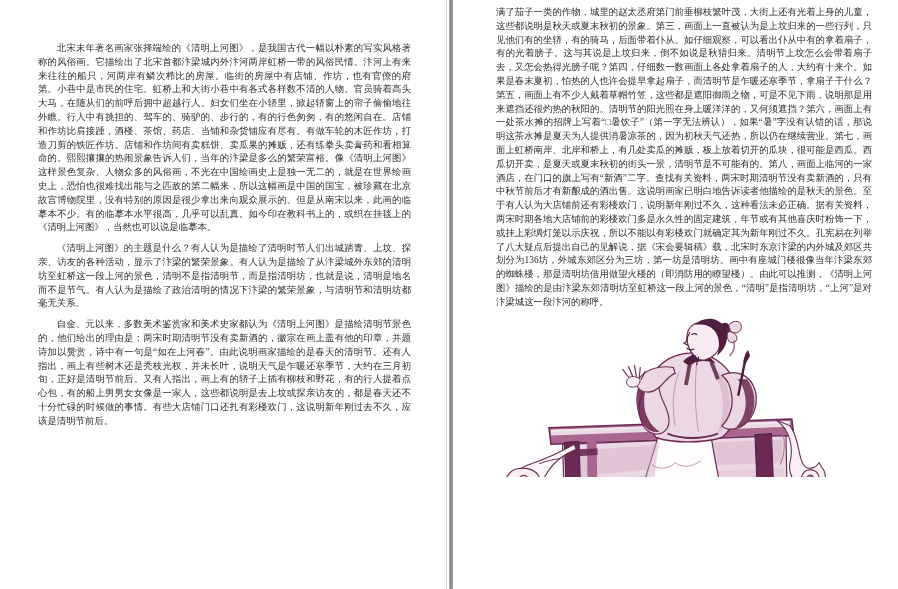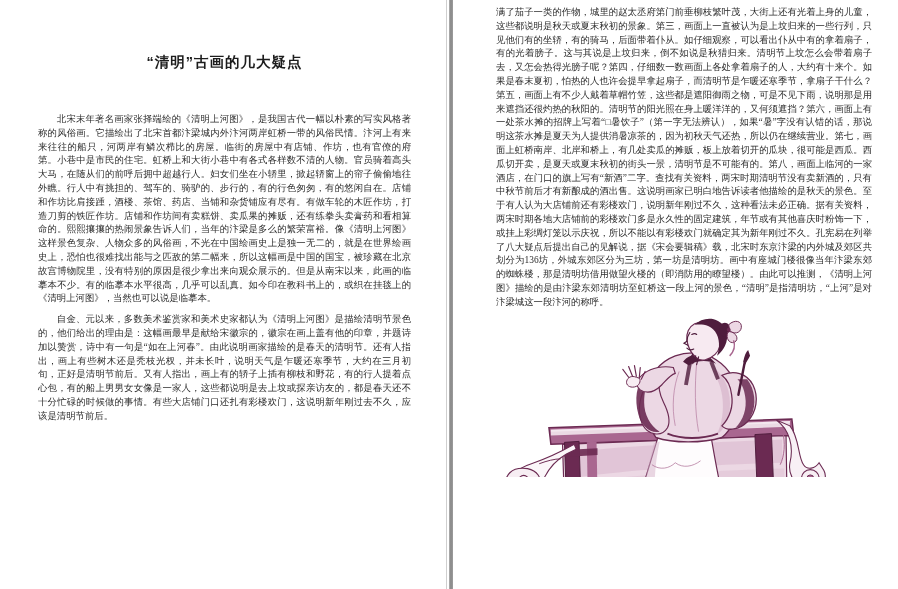--- a/index.html
+++ b/index.html
@@ -29,24 +29,24 @@
   p.noindent { text-indent:0; }
   .figure { margin:5px 0 4px; height:206px; }
   .figure svg { display:block; width:100%; height:100%; }
 </style>
 </head>
 <body>
 
 <div class="edge-mark"></div>
 
 <div class="page page-left">
-  <h1 class="title">“清明”古画的几大疑点</h1>
   <div class="body-text">
     <p>北宋末年著名画家张择端绘的《清明上河图》，是我国古代一幅以朴素的写实风格著称的风俗画。它描绘出了北宋首都汴梁城内外汴河两岸虹桥一带的风俗民情。汴河上有来来往往的船只，河两岸有鳞次栉比的房屋。临街的房屋中有店铺、作坊，也有官僚的府第。小巷中是市民的住宅。虹桥上和大街小巷中有各式各样数不清的人物。官员骑着高头大马，在随从们的前呼后拥中超越行人。妇女们坐在小轿里，掀起轿窗上的帘子偷偷地往外瞧。行人中有挑担的、驾车的、骑驴的、步行的，有的行色匆匆，有的悠闲自在。店铺和作坊比肩接踵，酒楼、茶馆、药店、当铺和杂货铺应有尽有。有做车轮的木匠作坊，打造刀剪的铁匠作坊。店铺和作坊间有卖糕饼、卖瓜果的摊贩，还有练拳头卖膏药和看相算命的。熙熙攘攘的热闹景象告诉人们，当年的汴梁是多么的繁荣富裕。像《清明上河图》这样景色复杂、人物众多的风俗画，不光在中国绘画史上是独一无二的，就是在世界绘画史上，恐怕也很难找出能与之匹敌的第二幅来，所以这幅画是中国的国宝，被珍藏在北京故宫博物院里，没有特别的原因是很少拿出来向观众展示的。但是从南宋以来，此画的临摹本不少。有的临摹本水平很高，几乎可以乱真。如今印在教科书上的，或织在挂毯上的《清明上河图》，当然也可以说是临摹本。</p>
-    <p>自金、元以来，多数美术鉴赏家和美术史家都认为《清明上河图》是描绘清明节景色的，他们给出的理由是：这幅画最早是献给宋徽宗的，徽宗在画上盖有他的印章，并题诗加以赞赏，诗中有一句是“如在上河春”。由此说明画家描绘的是春天的清明节。还有人指出，画上有些树木还是秃枝光杈，并未长叶，说明天气是乍暖还寒季节，大约在三月初旬，正好是清明节前后。又有人指出，画上有的轿子上插有柳枝和野花，有的行人提着点心包，有的船上男男女女像是一家人，这些都说明是去上坟或探亲访友的，都是春天还不十分忙碌的时候做的事情。有些大店铺门口还扎有彩楼欢门，这说明新年刚过去不久，应该是清明节前后。</p>
+    <p>《清明上河图》的主题是什么？有人认为是描绘了清明时节人们出城踏青、上坟、探亲、访友的各种活动，显示了汴梁的繁荣景象。有人认为是描绘了从汴梁城外东郊的清明坊至虹桥这一段上河的景色，清明不是指清明节，而是指清明坊，也就是说，清明是地名而不是节气。有人认为是描绘了政治清明的情况下汴梁的繁荣景象，与清明节和清明坊都毫无关系。</p>
+    <p>自金、元以来，多数美术鉴赏家和美术史家都认为《清明上河图》是描绘清明节景色的，他们给出的理由是：两宋时期清明节没有卖新酒的，徽宗在画上盖有他的印章，并题诗加以赞赏，诗中有一句是“如在上河春”。由此说明画家描绘的是春天的清明节。还有人指出，画上有些树木还是秃枝光杈，并未长叶，说明天气是乍暖还寒季节，大约在三月初旬，正好是清明节前后。又有人指出，画上有的轿子上插有柳枝和野花，有的行人提着点心包，有的船上男男女女像是一家人，这些都说明是去上坟或探亲访友的，都是春天还不十分忙碌的时候做的事情。有些大店铺门口还扎有彩楼欢门，这说明新年刚过去不久，应该是清明节前后。</p>
   </div>
 </div>
 
 <div class="gutter-line"></div>
 <div class="gutter-bar"></div>
 
 <div class="page page-right">
   <p class="noindent">满了茄子一类的作物，城里的赵太丞府第门前垂柳枝繁叶茂，大街上还有光着上身的儿童，这些都说明是秋天或夏末秋初的景象。第三，画面上一直被认为是上坟归来的一些行列，只见他们有的坐轿，有的骑马，后面带着仆从。如仔细观察，可以看出仆从中有的拿着扇子，有的光着膀子。这与其说是上坟归来，倒不如说是秋猎归来。清明节上坟怎么会带着扇子去，又怎会热得光膀子呢？第四，仔细数一数画面上各处拿着扇子的人，大约有十来个。如果是春末夏初，怕热的人也许会提早拿起扇子，而清明节是乍暖还寒季节，拿扇子干什么？第五，画面上有不少人戴着草帽竹笠，这些都是遮阳御雨之物，可是不见下雨，说明那是用来遮挡还很灼热的秋阳的。清明节的阳光照在身上暖洋洋的，又何须遮挡？第六，画面上有一处茶水摊的招牌上写着“□暑饮子”（第一字无法辨认），如果“暑”字没有认错的话，那说明这茶水摊是夏天为人提供消暑凉茶的，因为初秋天气还热，所以仍在继续营业。第七，画面上虹桥南岸、北岸和桥上，有几处卖瓜的摊贩，板上放着切开的瓜块，很可能是西瓜。西瓜切开卖，是夏天或夏末秋初的街头一景，清明节是不可能有的。第八，画面上临河的一家酒店，在门口的旗上写有“新酒”二字。查找有关资料，两宋时期清明节没有卖新酒的，只有中秋节前后才有新酿成的酒出售。这说明画家已明白地告诉读者他描绘的是秋天的景色。至于有人认为大店铺前还有彩楼欢门，说明新年刚过不久，这种看法未必正确。据有关资料，两宋时期各地大店铺前的彩楼欢门多是永久性的固定建筑，年节或有其他喜庆时粉饰一下，或挂上彩绸灯笼以示庆祝，所以不能以有彩楼欢门就确定其为新年刚过不久。孔宪易在列举了八大疑点后提出自己的见解说，据《宋会要辑稿》载，北宋时东京汴梁的内外城及郊区共划分为136坊，外城东郊区分为三坊，第一坊是清明坊。画中有座城门楼很像当年汴梁东郊的蜘蛛楼，那是清明坊借用做望火楼的（即消防用的瞭望楼）。由此可以推测，《清明上河图》描绘的是由汴梁东郊清明坊至虹桥这一段上河的景色，“清明”是指清明坊，“上河”是对汴梁城这一段汴河的称呼。</p>
 
   <div class="figure" role="img" aria-label="水墨插图：一位身着长袍的古代画师立于长案前仰首凝思，长卷铺展于案上，两端垂地卷起">

